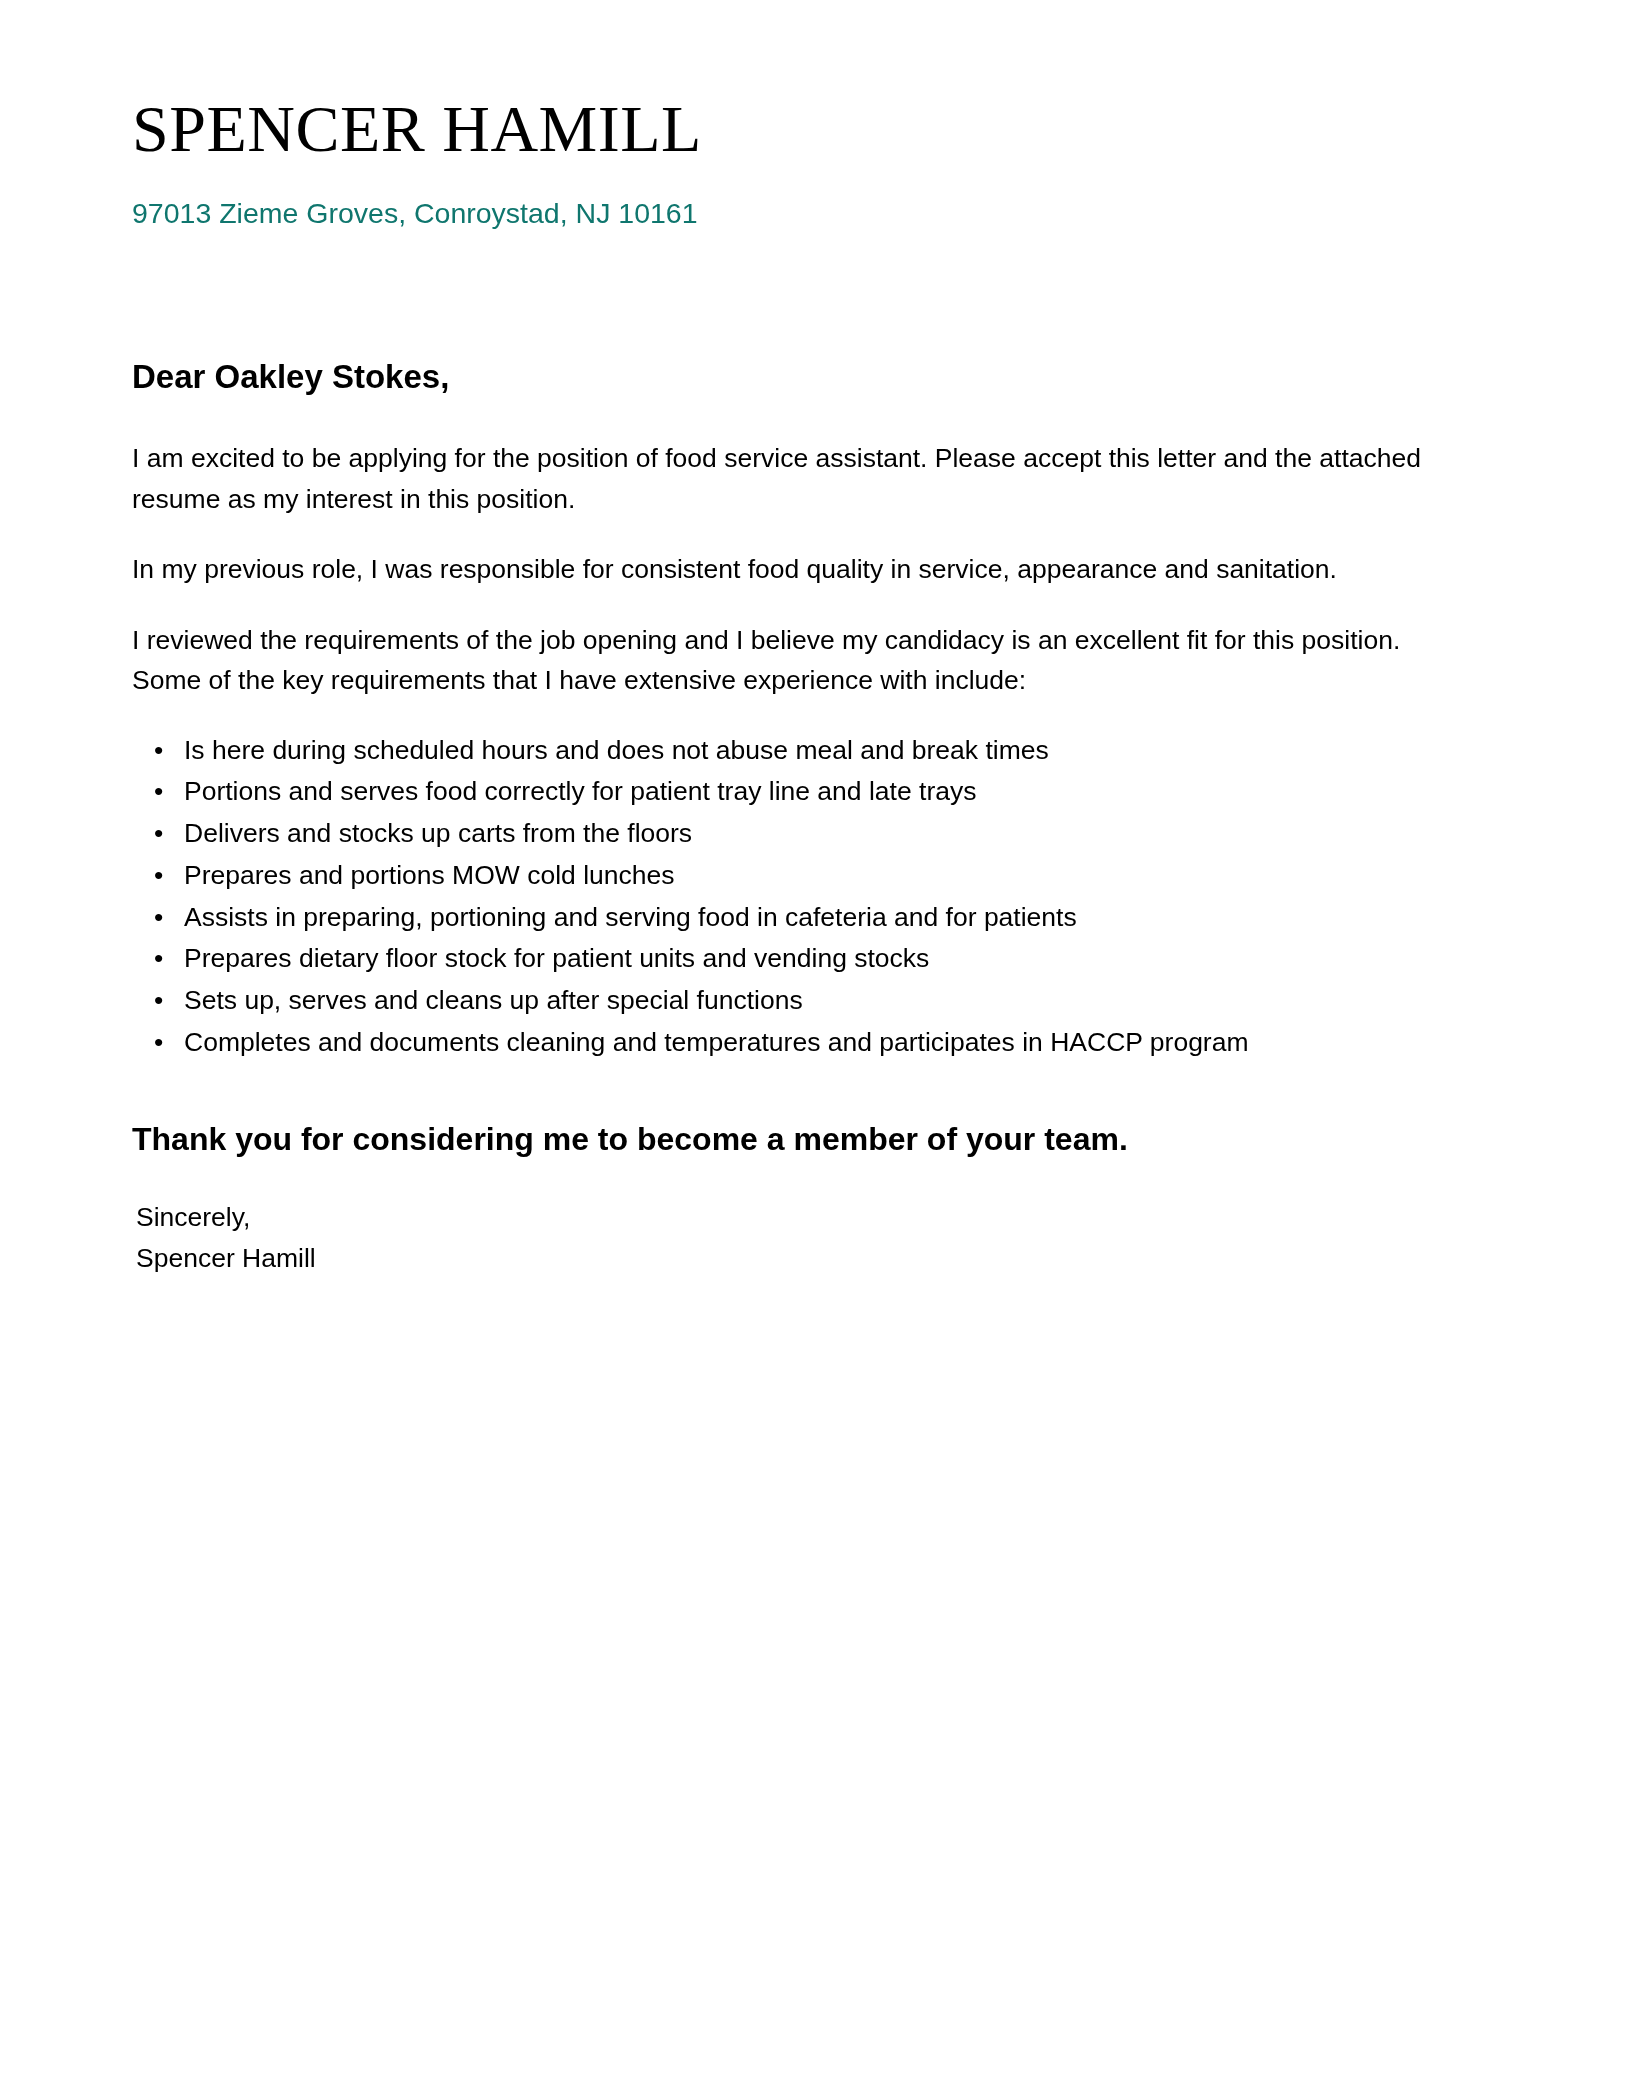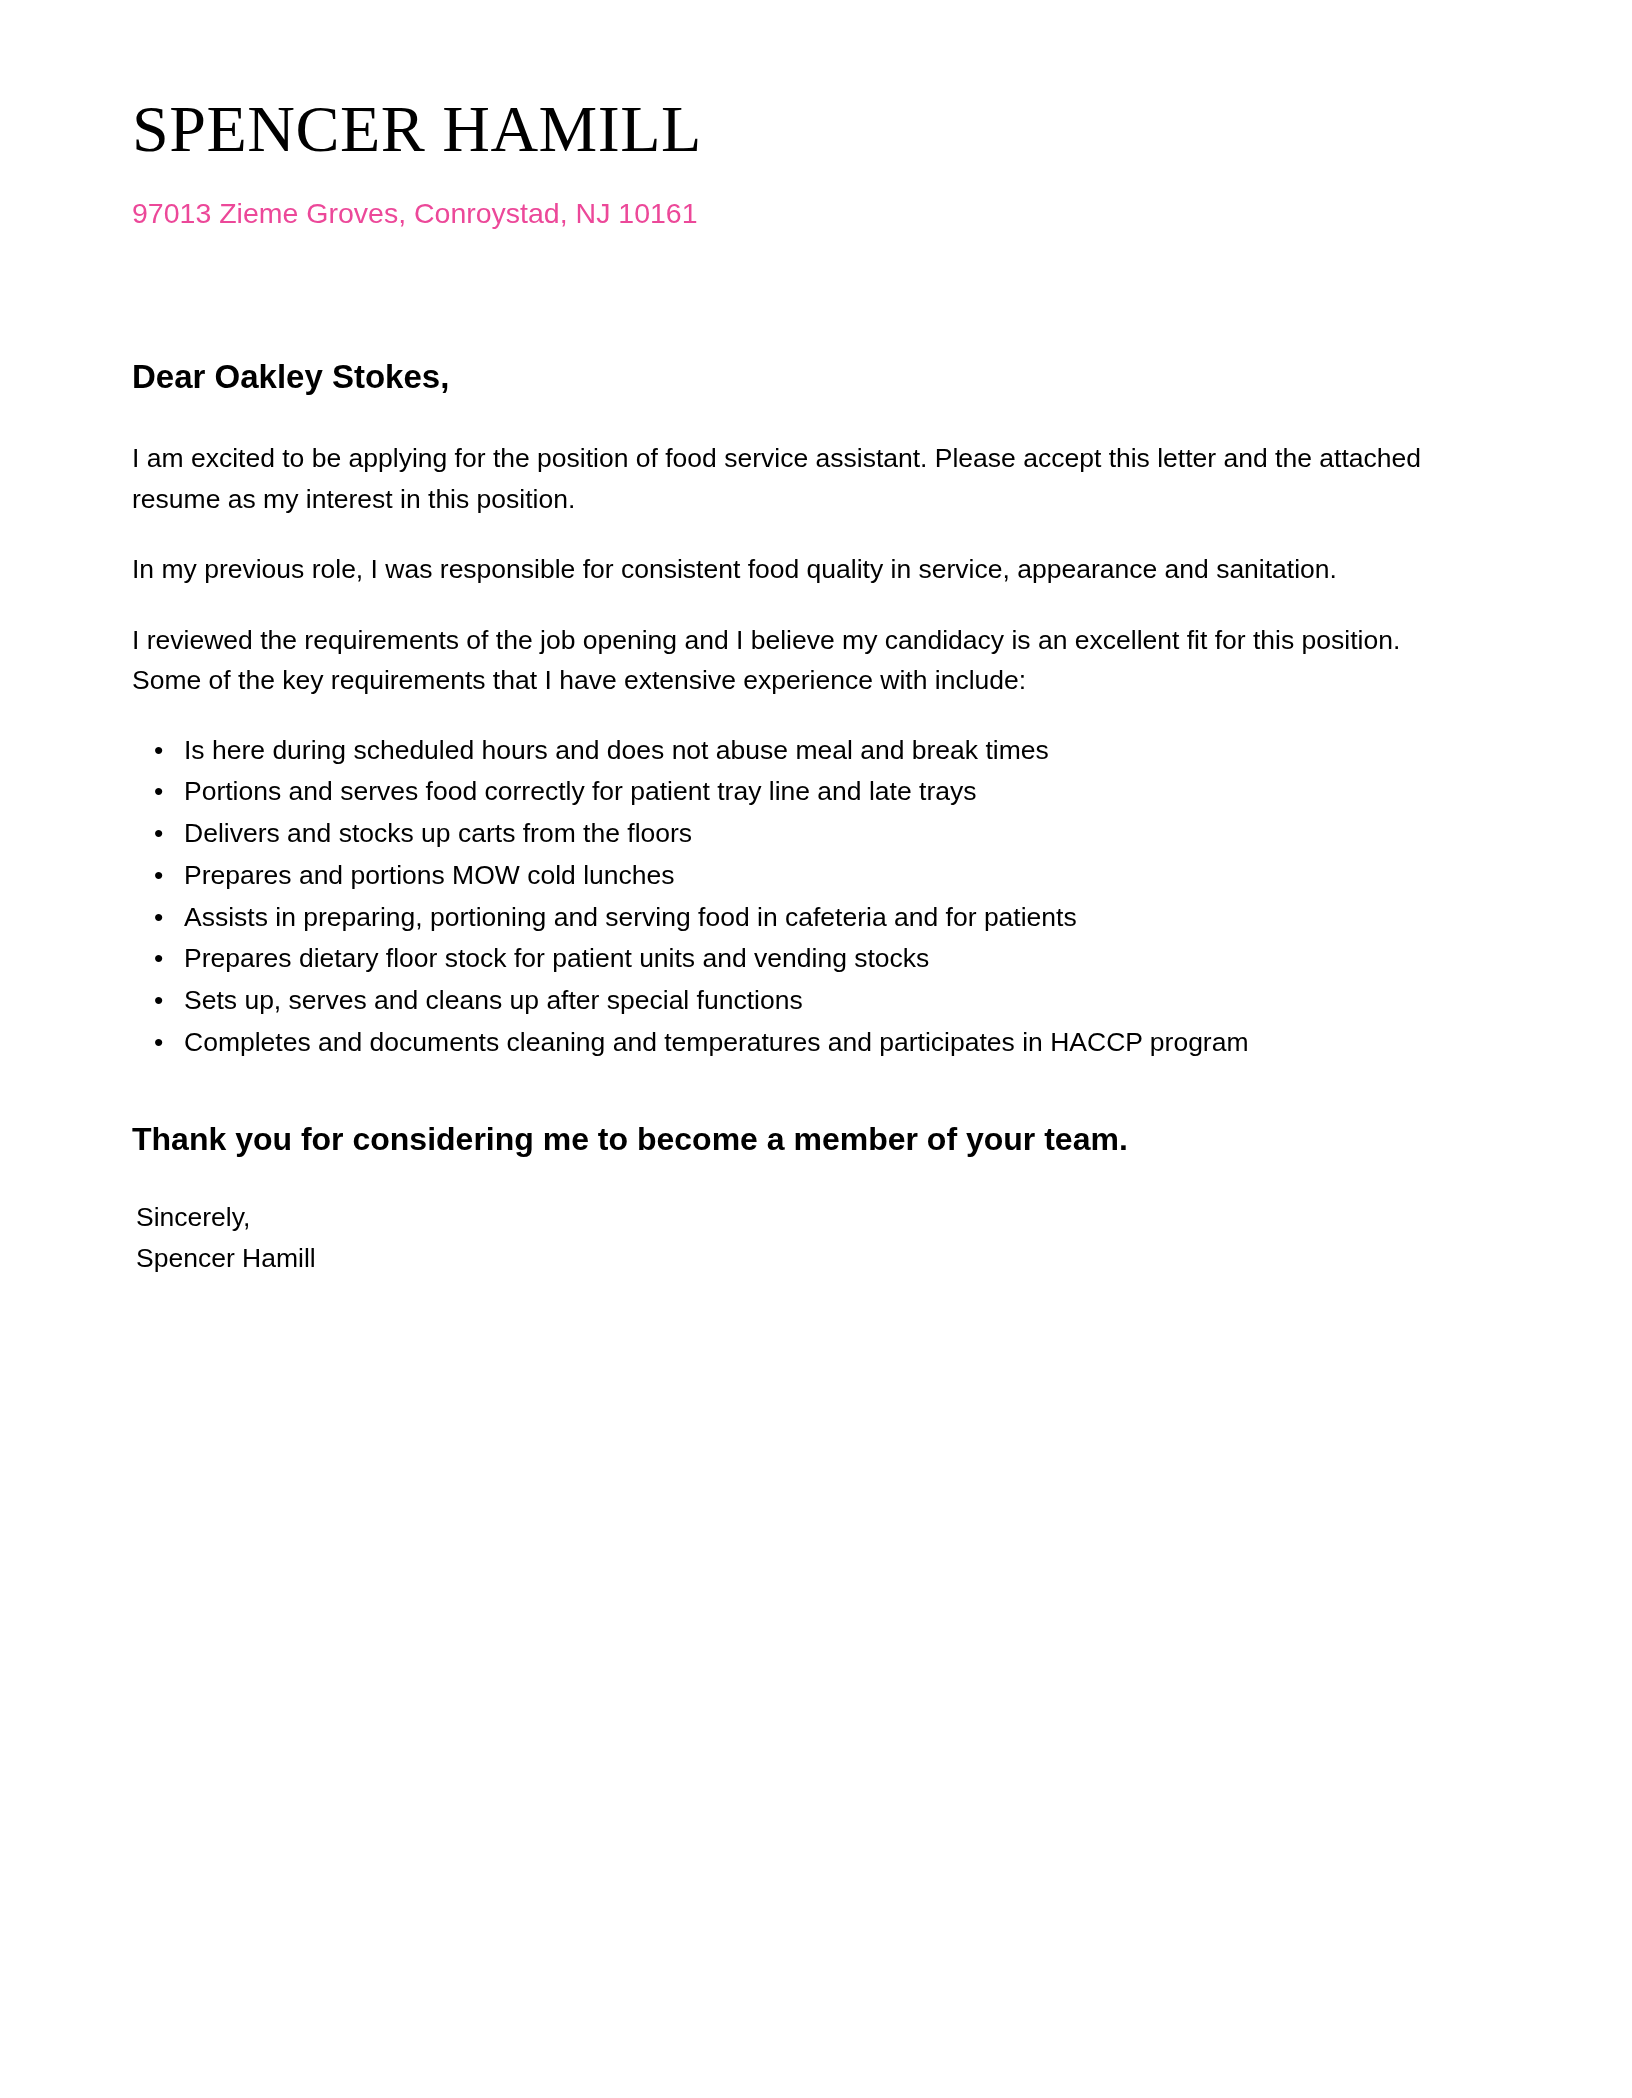--- a/index.html
+++ b/index.html
@@ -41,21 +41,21 @@
     color: #000000;
     margin: 0 0 0 0;
     white-space: nowrap;
   }
 
   .address-line {
     font-family: "Liberation Sans", sans-serif;
     font-size: 28.5px;
     line-height: 1.35;
     font-weight: 400;
-    color: #ec4899;
+    color: #0f766e;
     margin: 32px 0 16px 0;
   }
 
   .body-block {
     margin-top: 120px;
   }
 
   .salutation {
     font-size: 33px;
     line-height: 1.5;

